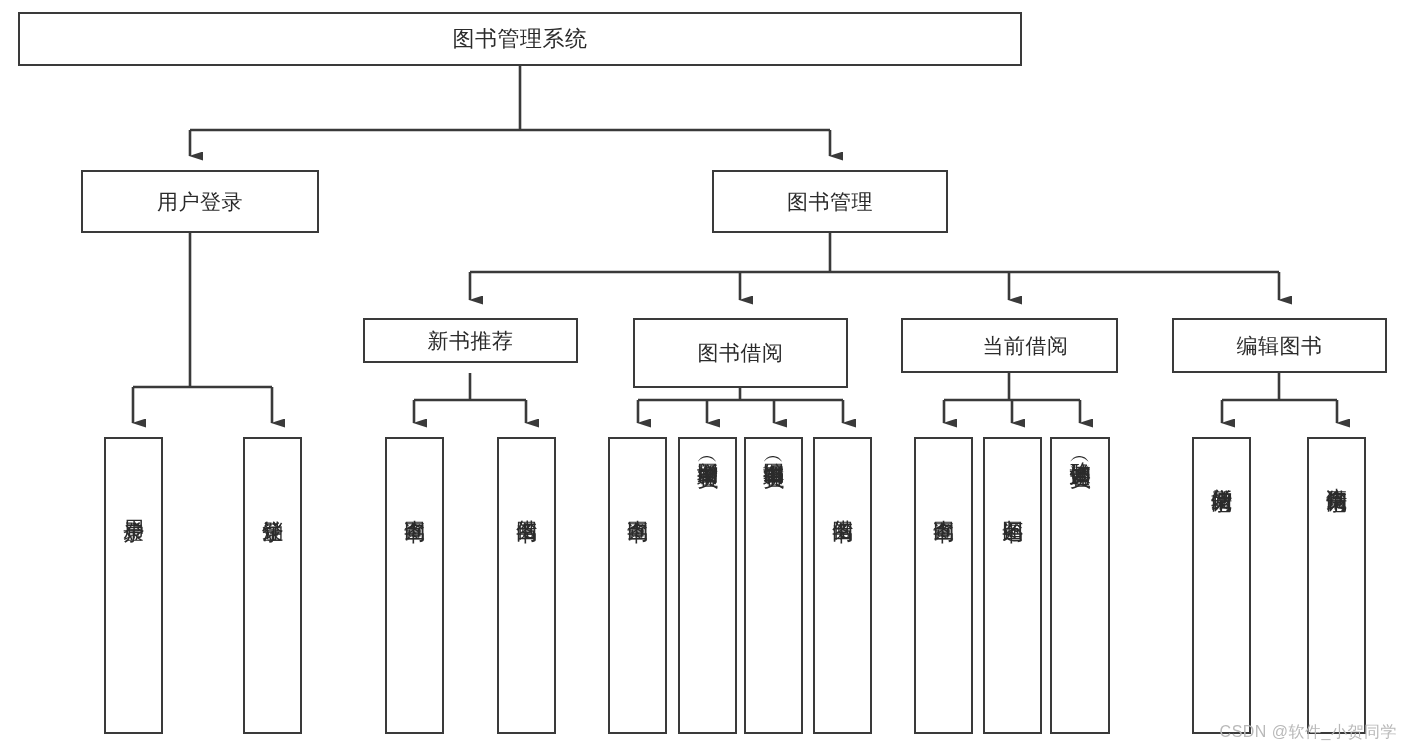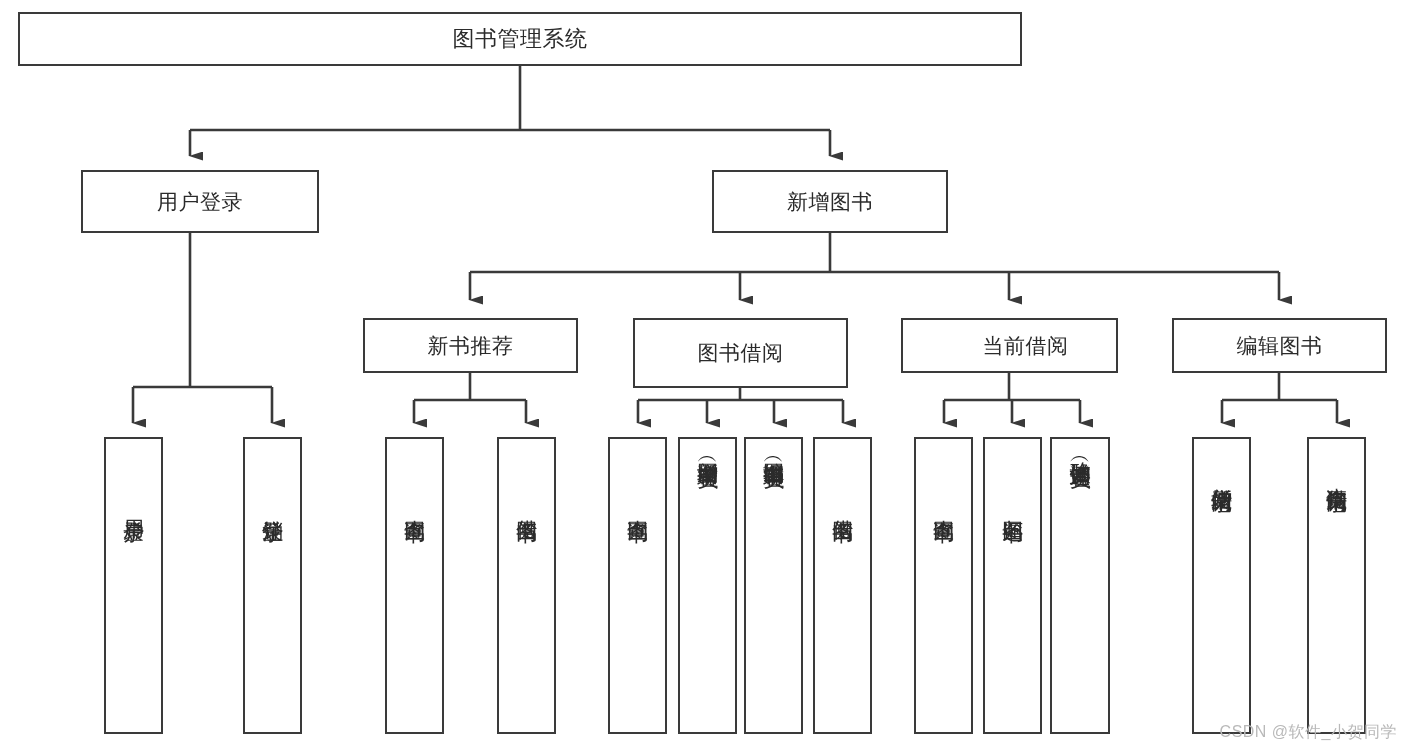--- a/index.html
+++ b/index.html
@@ -126,24 +126,24 @@
   </svg>
 
   <div class="node-box root" style="left:18px; top:12px; width:1004px; height:54px;">
     <span class="node-label-h">图书管理系统</span>
   </div>
 
   <div class="node-box" style="left:81px; top:170px; width:238px; height:63px;">
     <span class="node-label-h">用户登录</span>
   </div>
   <div class="node-box" style="left:712px; top:170px; width:236px; height:63px;">
-    <span class="node-label-h">新增图书</span>
+    <span class="node-label-h">图书管理</span>
   </div>
 
-  <div class="node-box" style="left:363px; top:318px; width:215px; height:55px;">
+  <div class="node-box" style="left:363px; top:318px; width:215px; height:45px;">
     <span class="node-label-h">新书推荐</span>
   </div>
   <div class="node-box" style="left:633px; top:318px; width:215px; height:70px;">
     <span class="node-label-h">图书借阅</span>
   </div>
   <div class="node-box" style="left:901px; top:318px; width:217px; height:55px;padding-left:32px;">
     <span class="node-label-h">当前借阅</span>
   </div>
   <div class="node-box" style="left:1172px; top:318px; width:215px; height:55px;">
     <span class="node-label-h">编辑图书</span>

